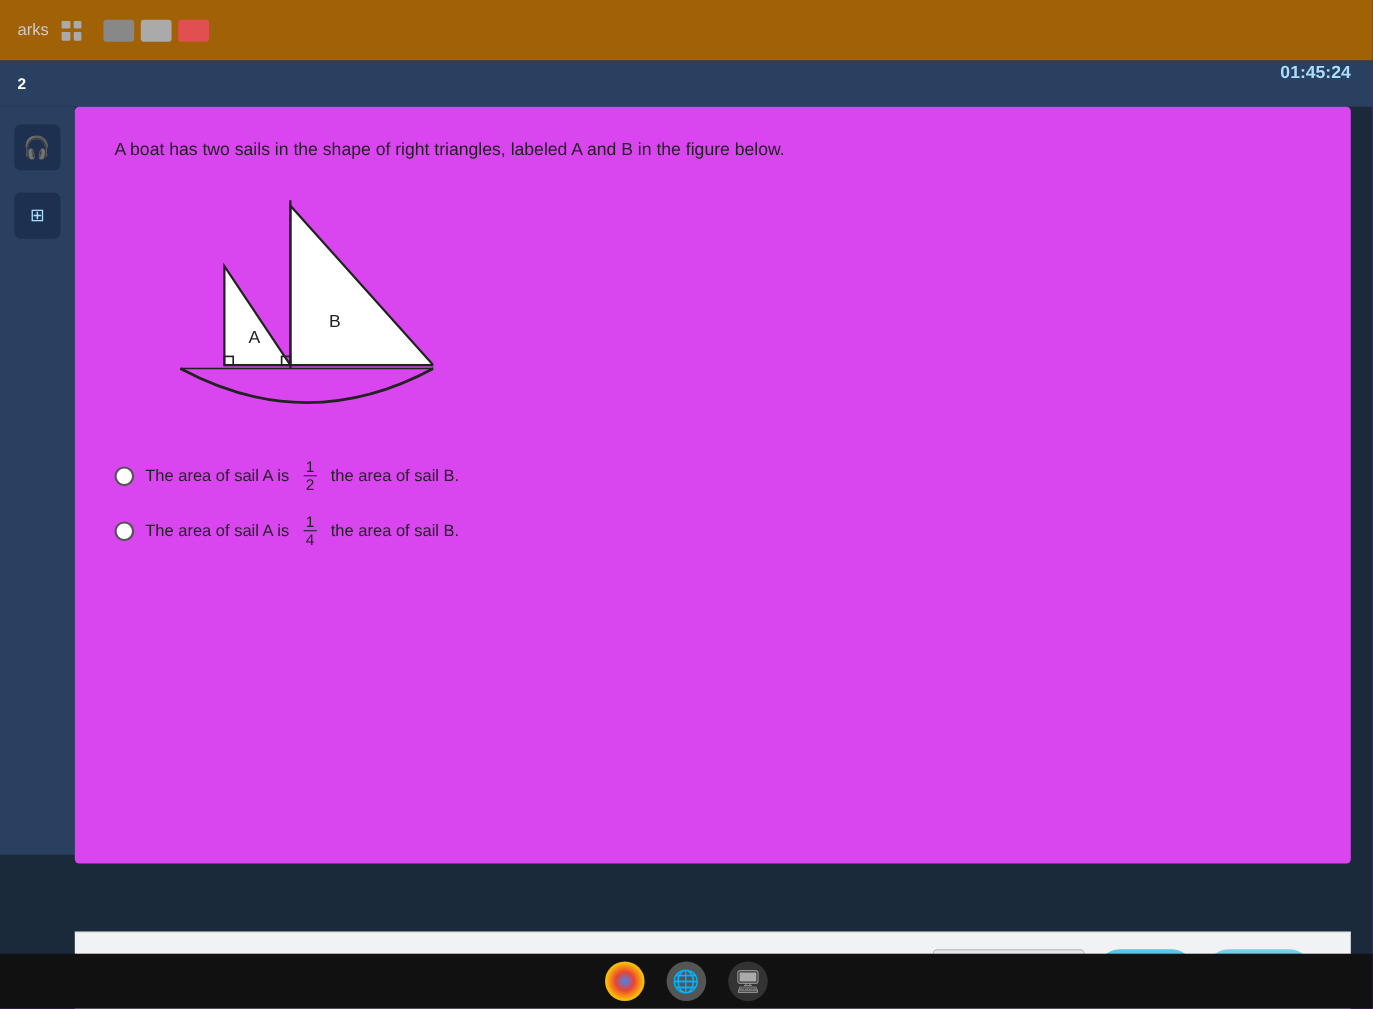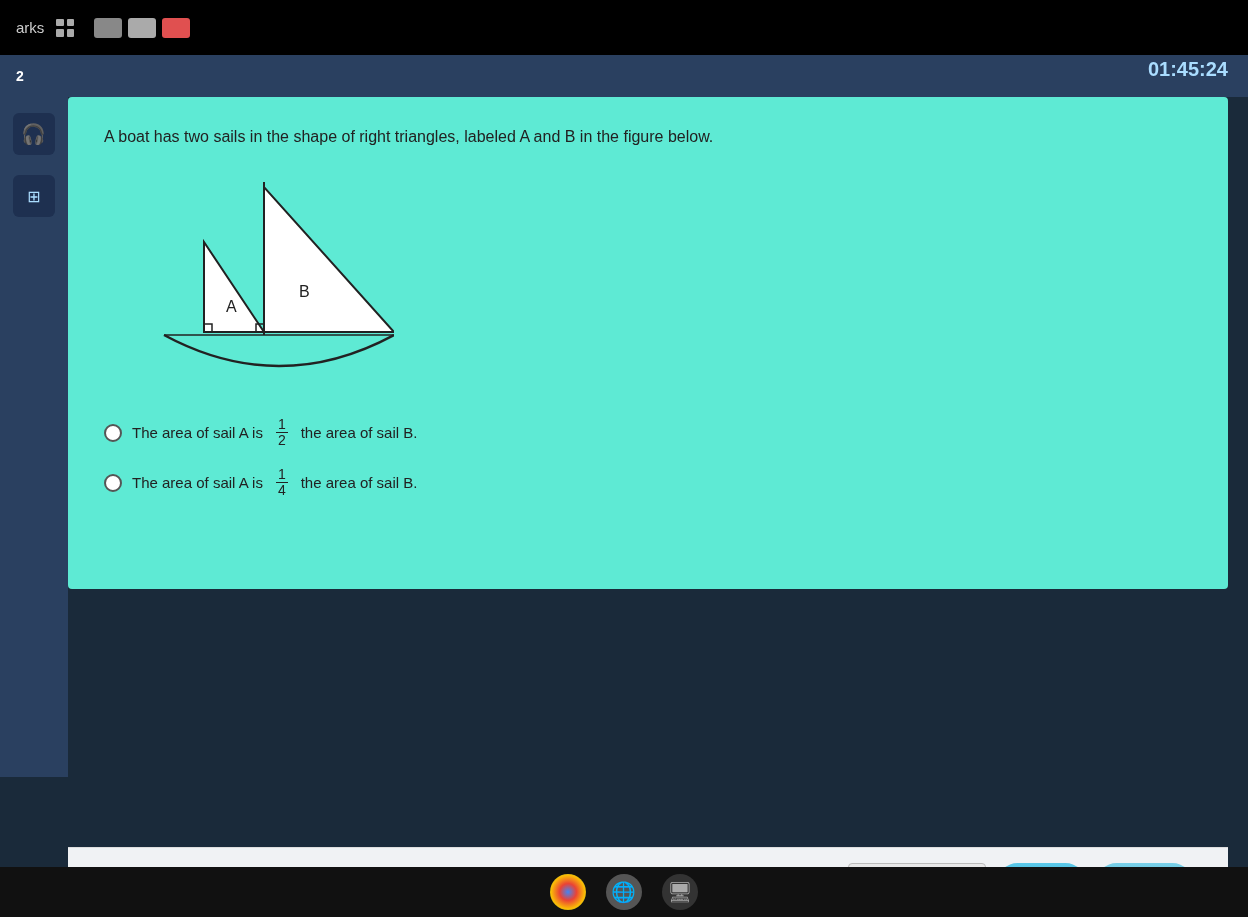--- a/index.html
+++ b/index.html
@@ -7,21 +7,21 @@
       background: #1a2a3a;
       font-family: Arial, sans-serif;
       width: 1248px;
       height: 917px;
       overflow: hidden;
       position: relative;
     }
 
     
     .top-bar {
-      background: #000000;
+      background: #a16207;
       height: 55px;
       display: flex;
       align-items: center;
       padding: 0 16px;
       gap: 12px;
     }
     .top-bar-text {
       color: #ccc;
       font-size: 15px;
     }
@@ -51,21 +51,21 @@
       font-size: 14px;
       font-weight: bold;
     }
 
     
     .timer {
       position: absolute;
       top: 58px;
       right: 20px;
       color: #aaddff;
-      font-size: 20px;
+      font-size: 16px;
       font-weight: bold;
     }
 
     
     .window-controls {
       display: flex;
       gap: 6px;
       margin-left: 8px;
     }
     .win-btn {
@@ -104,22 +104,22 @@
       font-size: 20px;
       cursor: pointer;
     }
 
     
     .main-content {
       position: absolute;
       left: 68px;
       top: 97px;
       width: 1160px;
-      height: 492px;
-      background: #5eead4;
+      height: 688px;
+      background: #d946ef;
       border-radius: 4px;
       padding: 28px 36px 24px 36px;
       overflow: hidden;
     }
 
     .question-text {
       font-size: 16px;
       color: #222;
       margin-bottom: 18px;
       line-height: 1.5;

